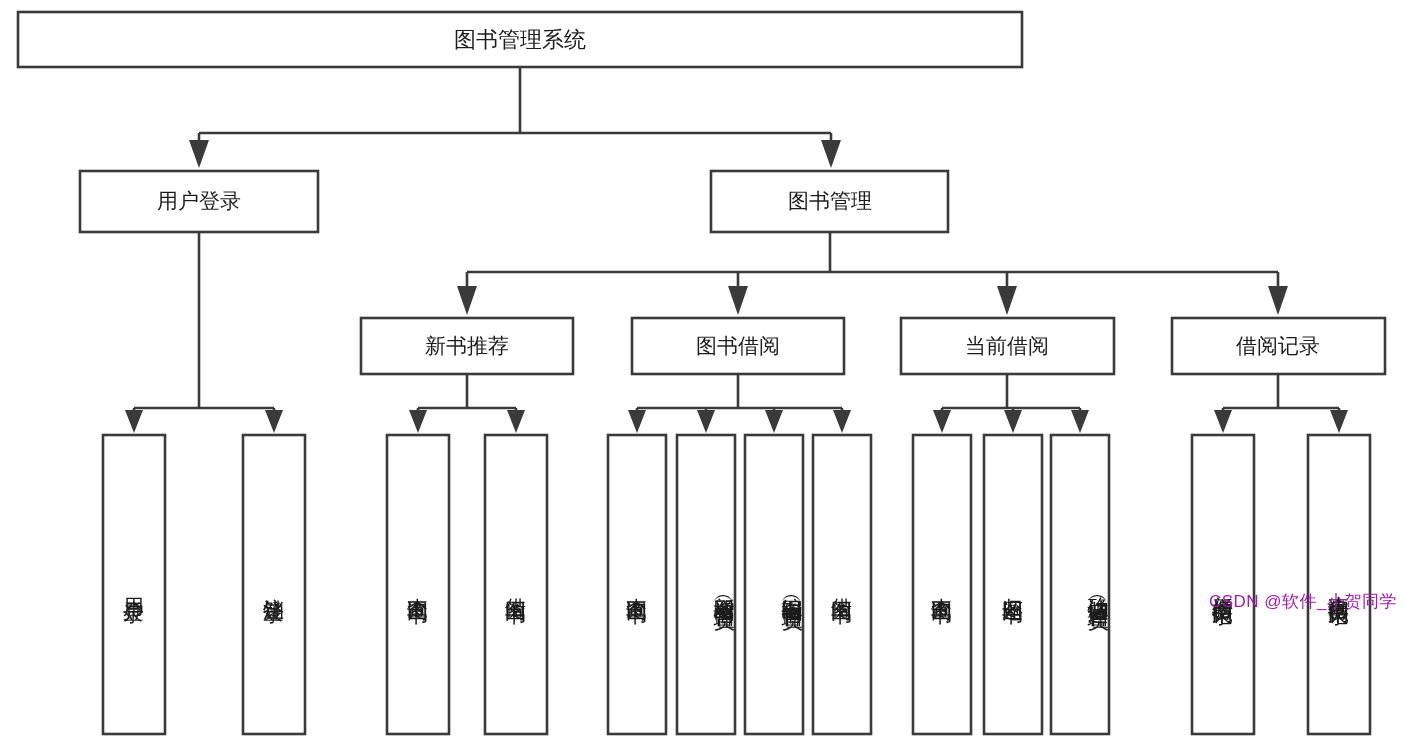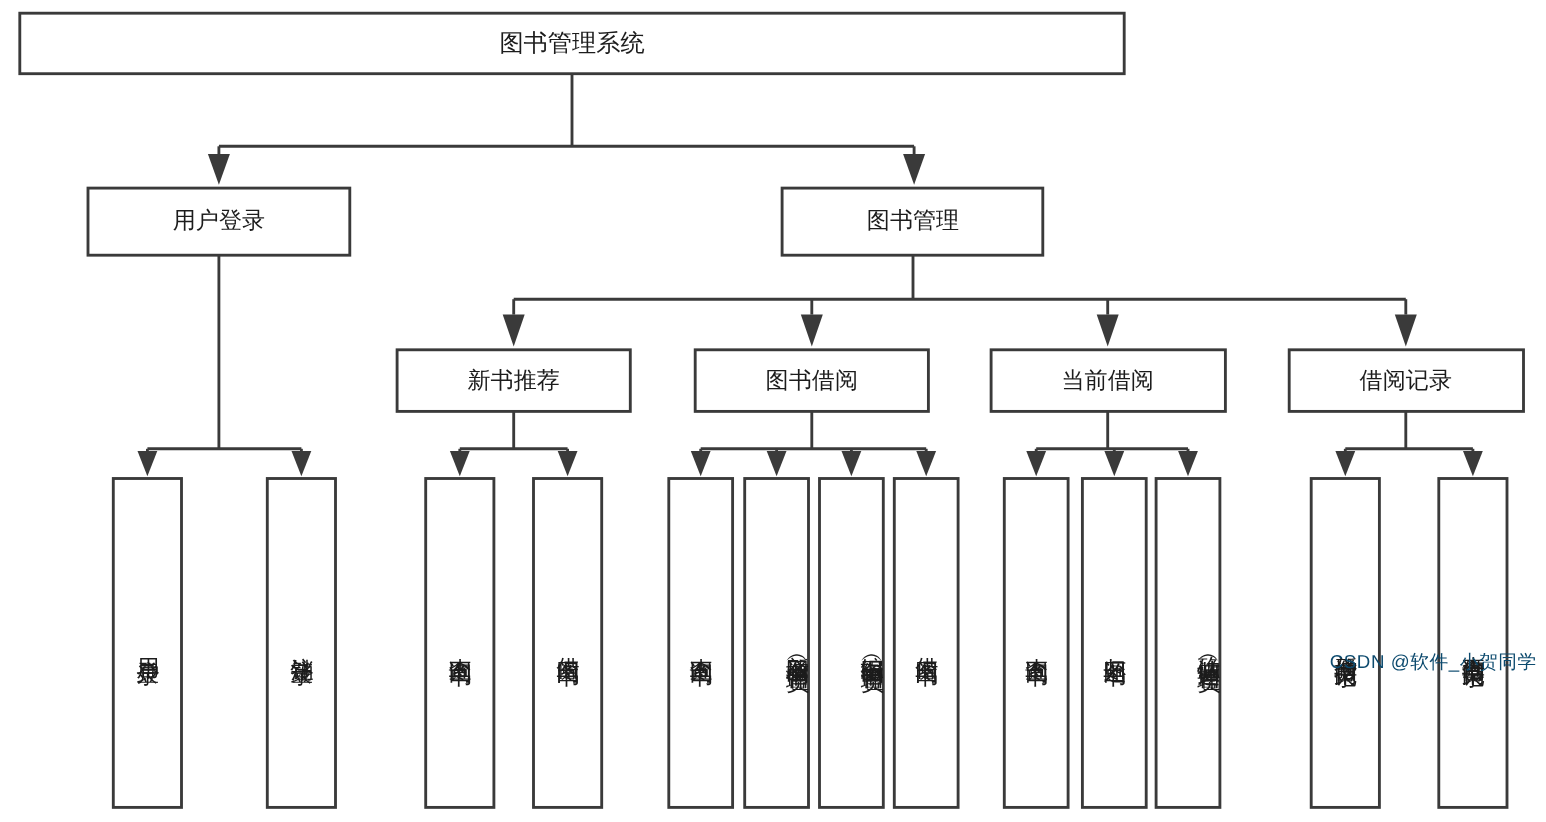--- a/index.html
+++ b/index.html
@@ -72,21 +72,21 @@
     justify-content: center;
     white-space: nowrap;
     pointer-events: none;
   }
   #watermark {
     position: absolute;
     right: 8px;
     bottom: 6px;
     font-family: "Liberation Sans", "DejaVu Sans", sans-serif;
     font-size: 17px;
-    color: #0c4a6e;
+    color: #a21caf;
     letter-spacing: 0.5px;
     white-space: nowrap;
   }
 </style>
 </head>
 <body>
 
 <div id="diagram-root">
 
   <svg id="tree-svg" viewBox="0 0 1405 747">

